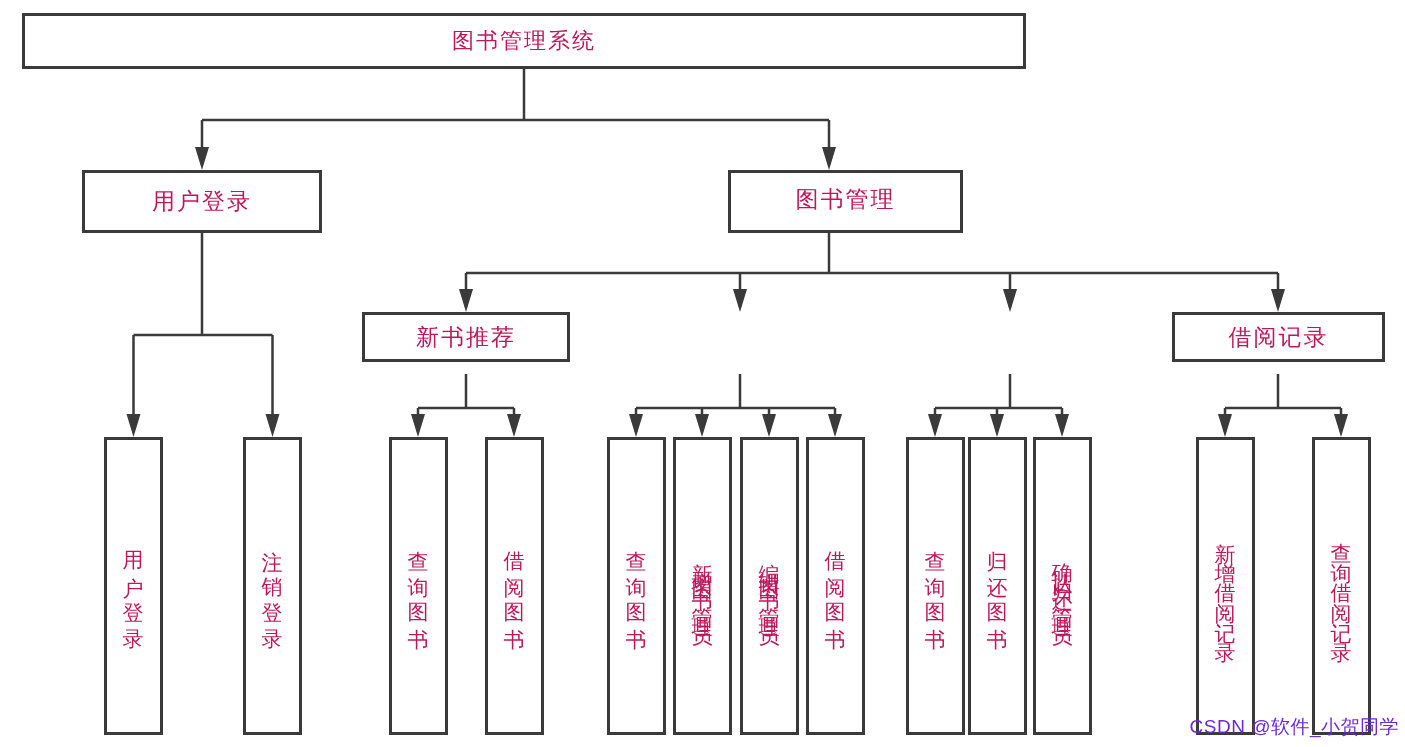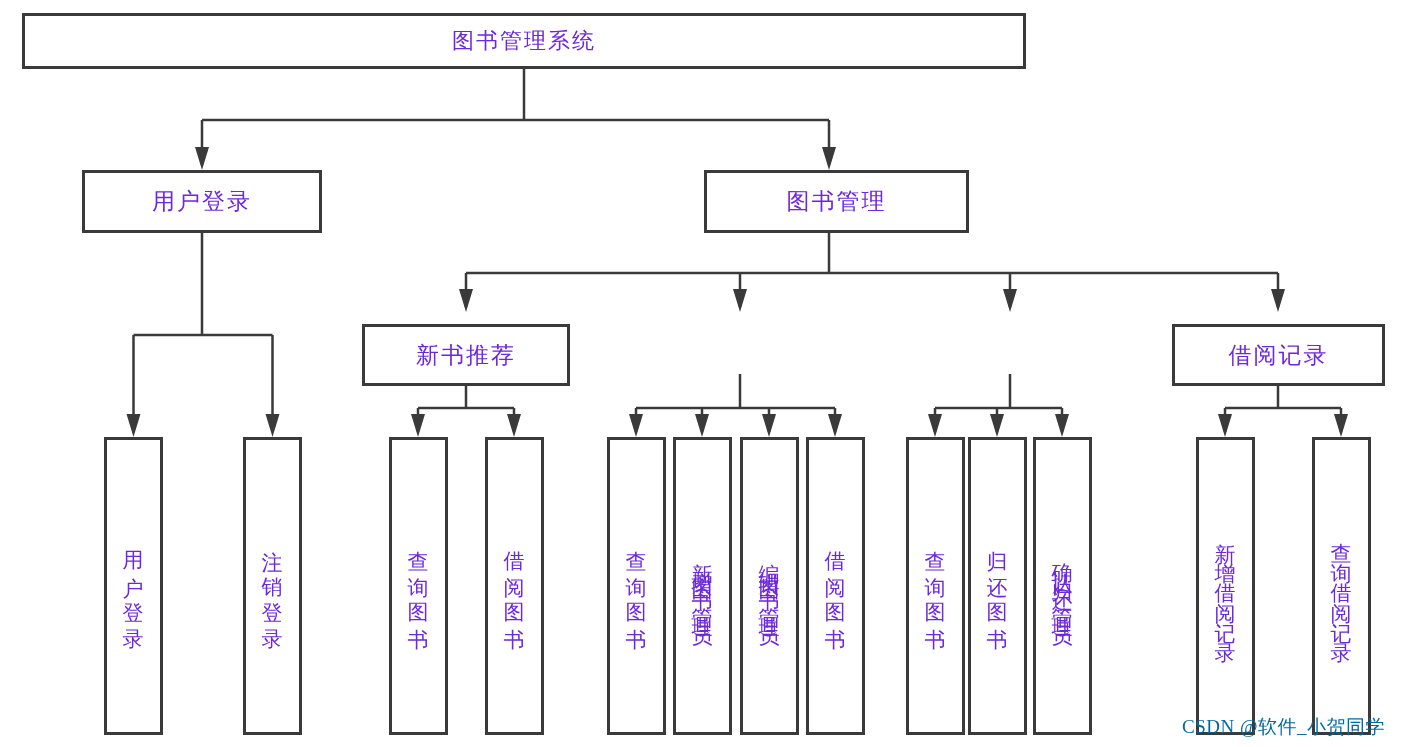--- a/index.html
+++ b/index.html
@@ -3,46 +3,46 @@
 <meta charset="utf-8">
 <style>
   html,body{margin:0;padding:0;background:#ffffff;}
   .wrap{
     position:relative;width:1405px;height:747px;background:#ffffff;
     font-family:"Liberation Sans","DejaVu Sans",sans-serif;overflow:hidden;
   }
   .lines{position:absolute;left:0;top:0;pointer-events:none;}
   .node{
     position:absolute;box-sizing:border-box;background:#ffffff;
-    border:3px solid #3a3a3a;color:#6d28d9;
+    border:3px solid #3a3a3a;color:#be185d;
     display:flex;align-items:center;justify-content:center;
     letter-spacing:2px;font-size:23px;line-height:1;
   }
   .root{left:22px;top:13px;width:1004px;height:56px;font-size:22px;}
   .l2a{left:82px;top:170px;width:240px;height:63px;}
-  .l2b{left:704px;top:170px;width:265px;height:63px;}
-  .l3{top:324px;height:62px;}
+  .l2b{left:728px;top:170px;width:235px;height:63px;font-family:Liberation Mono, monospace;}
+  .l3{top:312px;height:50px;}
   .l3a{left:362px;width:208px;}
   .l3b{left:632px;width:216px;}
   .l3c{left:902px;width:215px;}
   .l3d{left:1172px;width:213px;font-family:Liberation Serif, serif;}
   .leaf{
     top:437px;width:59px;height:298px;border-width:3px;
     writing-mode:vertical-rl;text-orientation:mixed;
     font-size:21px;letter-spacing:26px;
   }
   .sp6{letter-spacing:20px;}
   .sp9{letter-spacing:9px;}
   .x1{left:104px}.x2{left:243px}.x3{left:389px}.x4{left:485px}
   .x5{left:607px}.x6{left:673px}.x7{left:740px}.x8{left:806px}
   .x9{left:906px}.x10{left:968px}.x11{left:1033px}
   .x12{left:1196px}.x13{left:1312px}
   .watermark{
-    position:absolute;right:20px;top:714px;
-    font-size:19px;color:#0369a1;letter-spacing:0.5px;white-space:nowrap;font-family:Liberation Serif, serif;
+    position:absolute;right:6px;top:714px;
+    font-size:19px;color:#6d28d9;letter-spacing:0.5px;white-space:nowrap;
   }
 </style>
 </head>
 <body>
 
 <div class="wrap">
 
   <svg class="lines" width="1405" height="747" viewBox="0 0 1405 747" aria-hidden="true">
     <path fill="none" stroke="#3a3a3a" stroke-width="2.5" d="
       M524,69 L524,120

